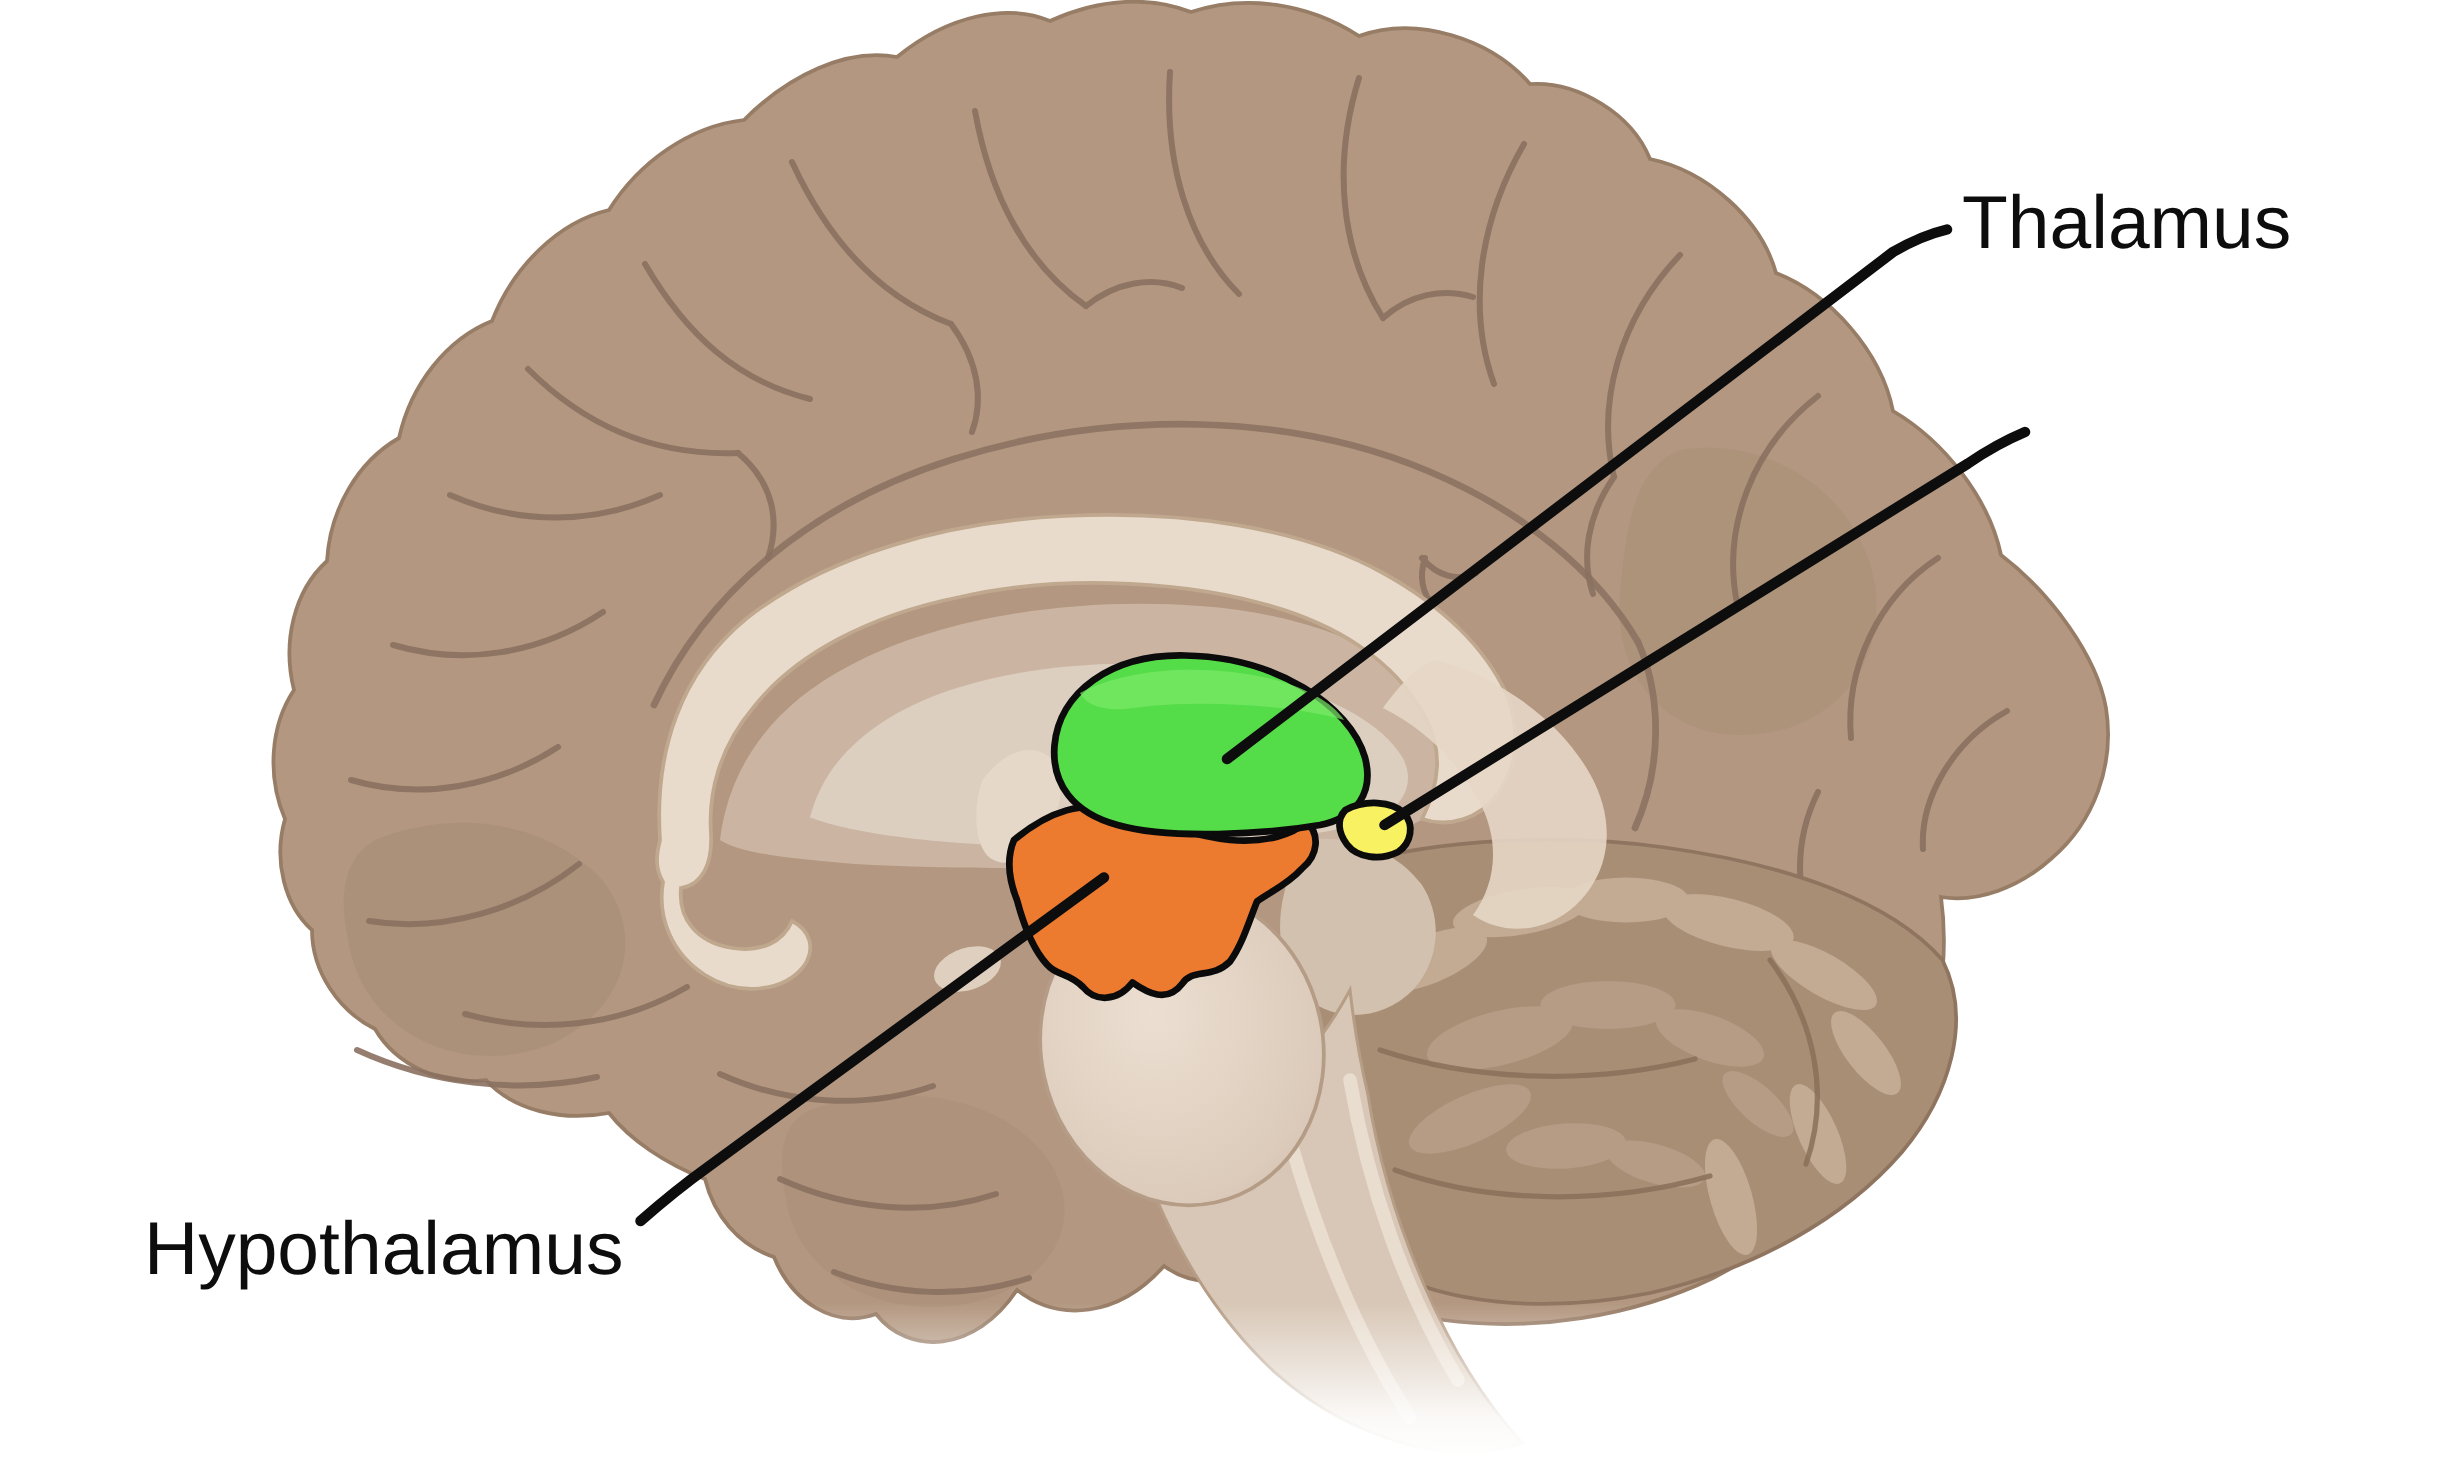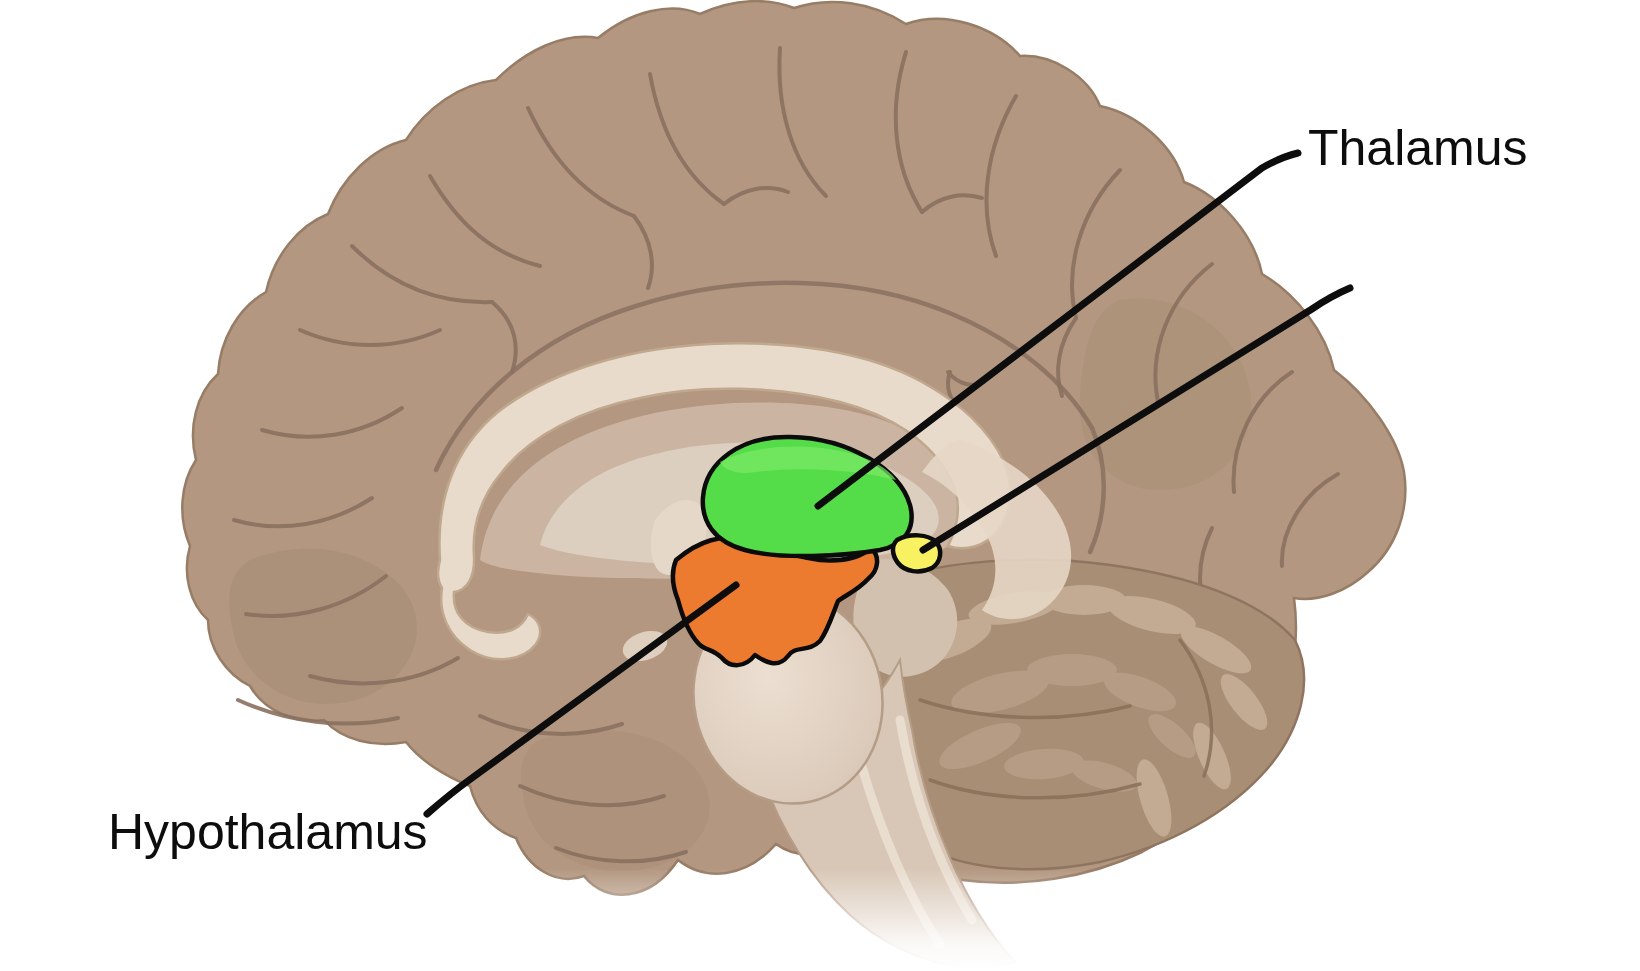--- a/index.html
+++ b/index.html
@@ -14,21 +14,21 @@
   .anat-label{
     position:absolute;
     font-size:50px;
     line-height:1.05;
     color:#0d0d0d;
     white-space:nowrap;
     font-family:"Liberation Sans", sans-serif;
   }
   .lbl-thalamus{left:1308px;top:122px;}
   .lbl-pineal{left:1352px;top:244px;}
-  .lbl-hypothalamus{left:96px;top:806px;margin-left:12px;}
+  .lbl-hypothalamus{left:96px;top:806px;}
 </style>
 </head>
 <body>
 
 <div class="stage">
 
   <svg width="1640" height="971" viewBox="0 0 1640 971" aria-hidden="true">
     <defs>
       <linearGradient id="fadeWhite" x1="0" y1="0" x2="0" y2="1">
         <stop offset="0" stop-color="#ffffff" stop-opacity="0"></stop>

